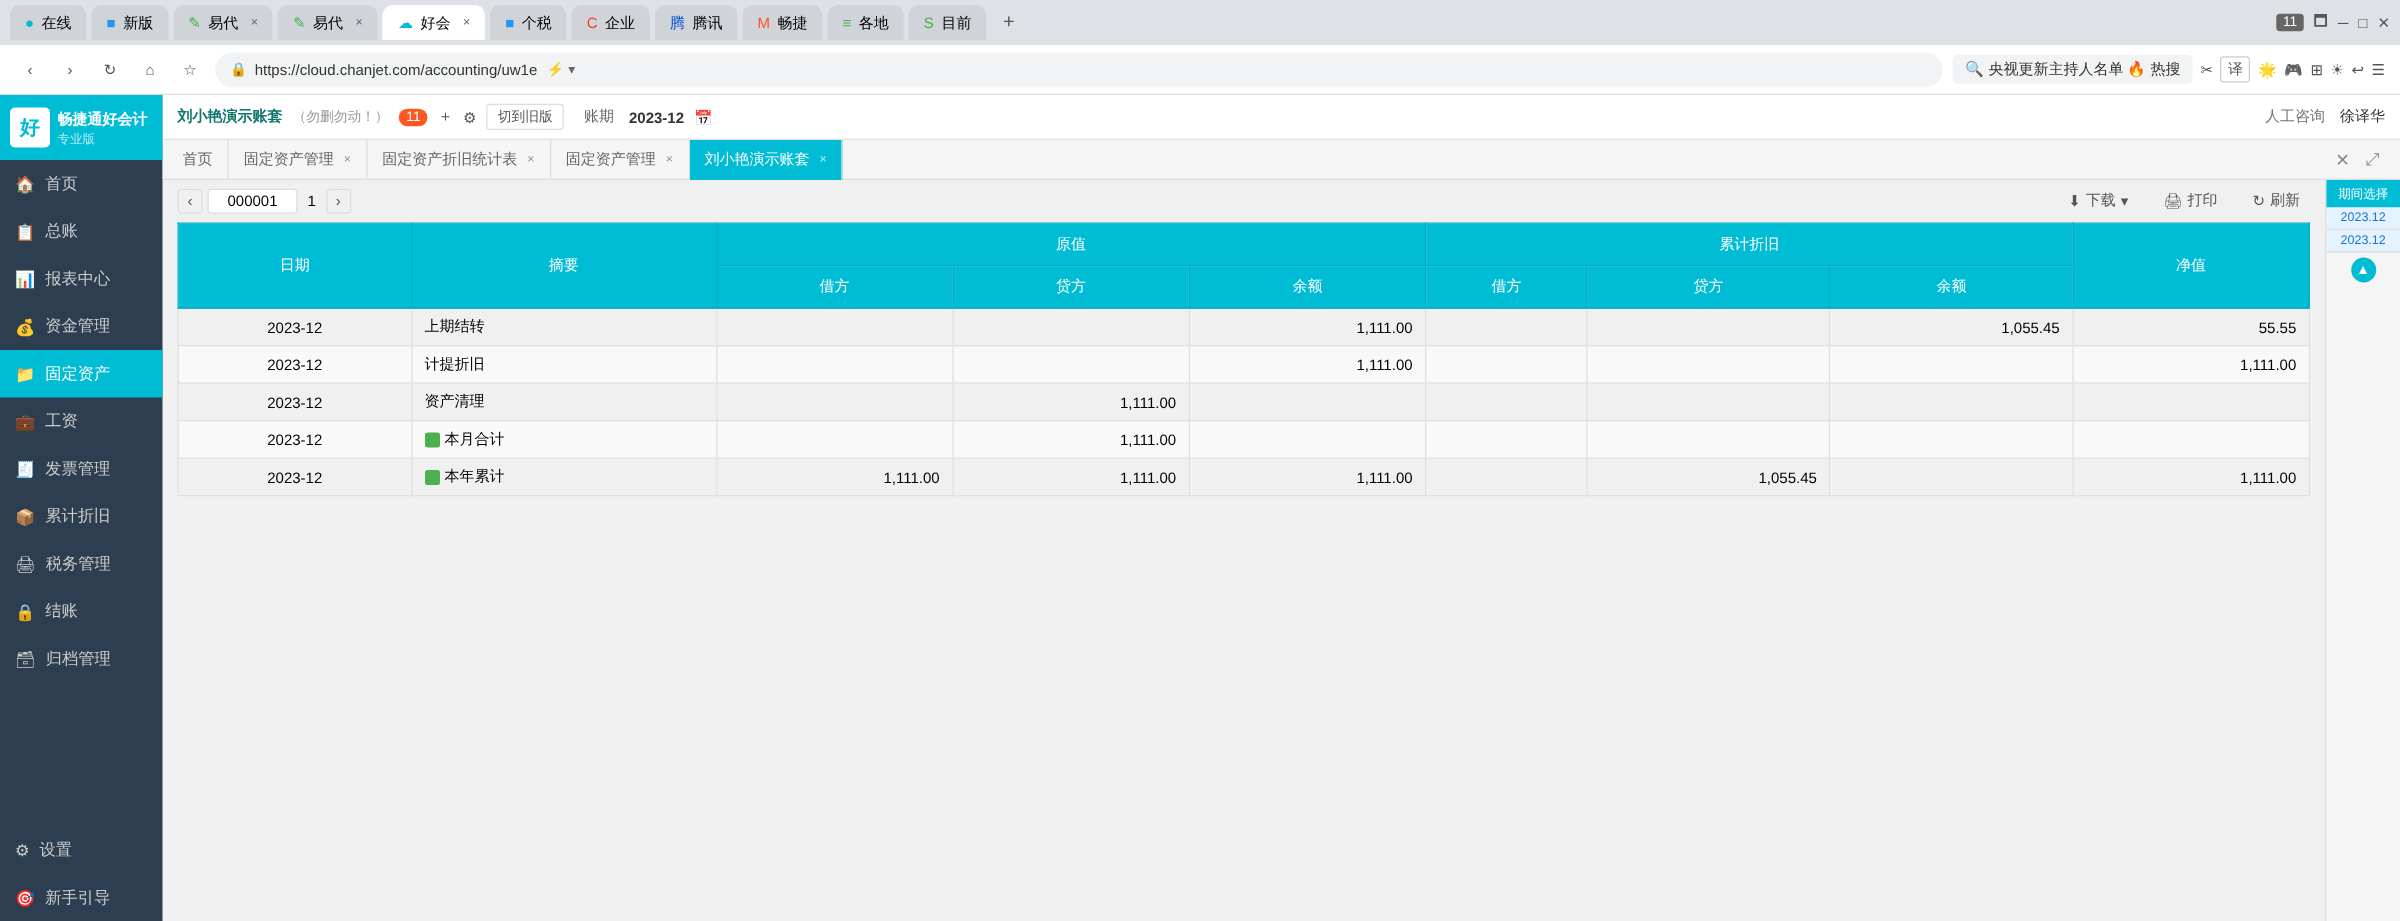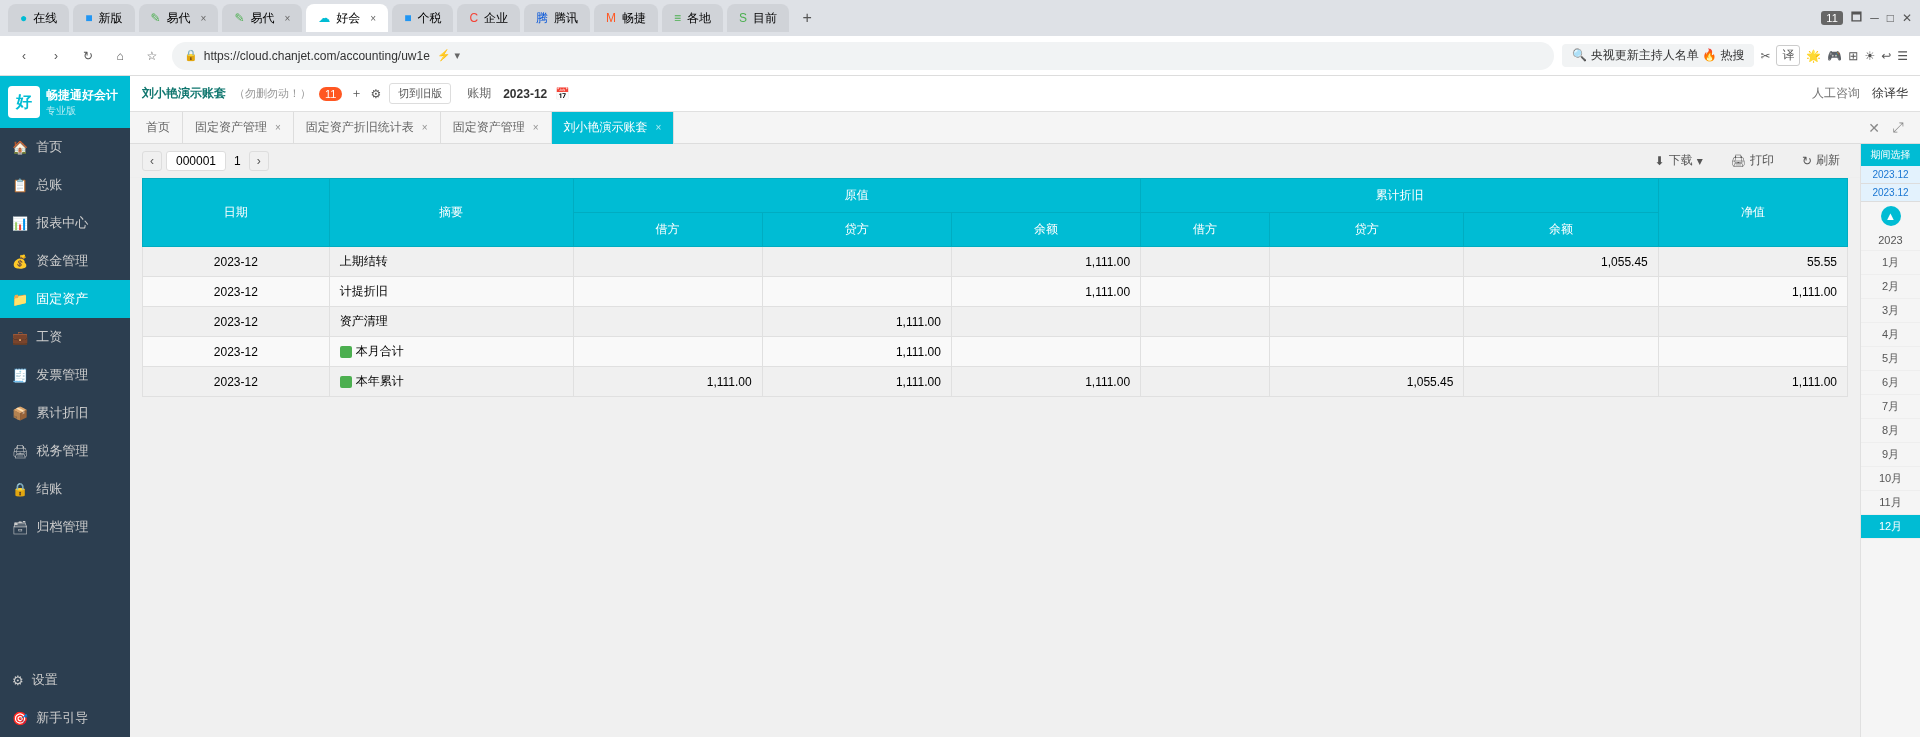--- a/index.html
+++ b/index.html
@@ -44,21 +44,21 @@
     .page-tab.active { background: #00bcd4; color: #fff; }
     .page-tab .close { margin-left: 4px; font-size: 10px; opacity: 0.7; }
     .expand-btns { margin-left: auto; display: flex; align-items: center; gap: 4px; padding-right: 8px; }
     .expand-btn { width: 20px; height: 20px; display: flex; align-items: center; justify-content: center; cursor: pointer; color: #888; font-size: 14px; }
     .content-area { flex: 1; overflow: auto; }
 
     
     .content-toolbar { display: flex; align-items: center; padding: 6px 12px; border-bottom: 1px solid #eee; gap: 8px; }
     .nav-arrows { display: flex; align-items: center; gap: 4px; }
     .arrow-btn { width: 20px; height: 20px; display: flex; align-items: center; justify-content: center; cursor: pointer; color: #555; border: 1px solid #ddd; border-radius: 3px; font-size: 12px; }
-    .page-num-input { width: 60px; border: 1px solid #ddd; border-radius: 3px; padding: 2px 4px; text-align: center; font-size: 12px; }
+    .page-num-input { width: 72px; border: 1px solid #ddd; border-radius: 3px; padding: 2px 4px; text-align: center; font-size: 12px; }
     .toolbar-right { margin-left: auto; display: flex; align-items: center; gap: 12px; }
     .tool-btn { display: flex; align-items: center; gap: 4px; cursor: pointer; color: #555; font-size: 12px; padding: 2px 8px; border-radius: 3px; }
 
     
     .data-table { width: 100%; border-collapse: collapse; font-size: 12px; }
     .data-table th { background: #00bcd4; color: #fff; padding: 8px 10px; text-align: center; border: 1px solid #00acc1; font-weight: normal; }
     .data-table td { padding: 6px 10px; border: 1px solid #e0e0e0; text-align: center; }
     .data-table tr:nth-child(even) td { background: #f9f9f9; }
     .data-table td.text-left { text-align: left; }
     .data-table td.text-right { text-align: right; }
@@ -379,31 +379,16 @@
         </div>
       </div>
 
       <div class="period-panel">
         <div class="period-header">期间选择</div>
         <div class="period-selected">2023.12</div>
         <div class="period-selected">2023.12</div>
         <div style="display:flex;justify-content:center;padding:4px 0;">
           <div style="background:#00bcd4;color:#fff;border-radius:50%;width:20px;height:20px;display:flex;align-items:center;justify-content:center;cursor:pointer;">▲</div>
         </div>
-        <div id="period-items-container">
-            <div class="period-item">2023</div>
-            <div class="period-item">1月</div>
-            <div class="period-item">2月</div>
-            <div class="period-item">3月</div>
-            <div class="period-item">4月</div>
-            <div class="period-item">5月</div>
-            <div class="period-item">6月</div>
-            <div class="period-item">7月</div>
-            <div class="period-item">8月</div>
-            <div class="period-item">9月</div>
-            <div class="period-item">10月</div>
-            <div class="period-item">11月</div>
-            <div class="period-item active">12月</div>
-          </div>
       </div>
     </div>
   </div>
 </div>
 
 </body></html>

